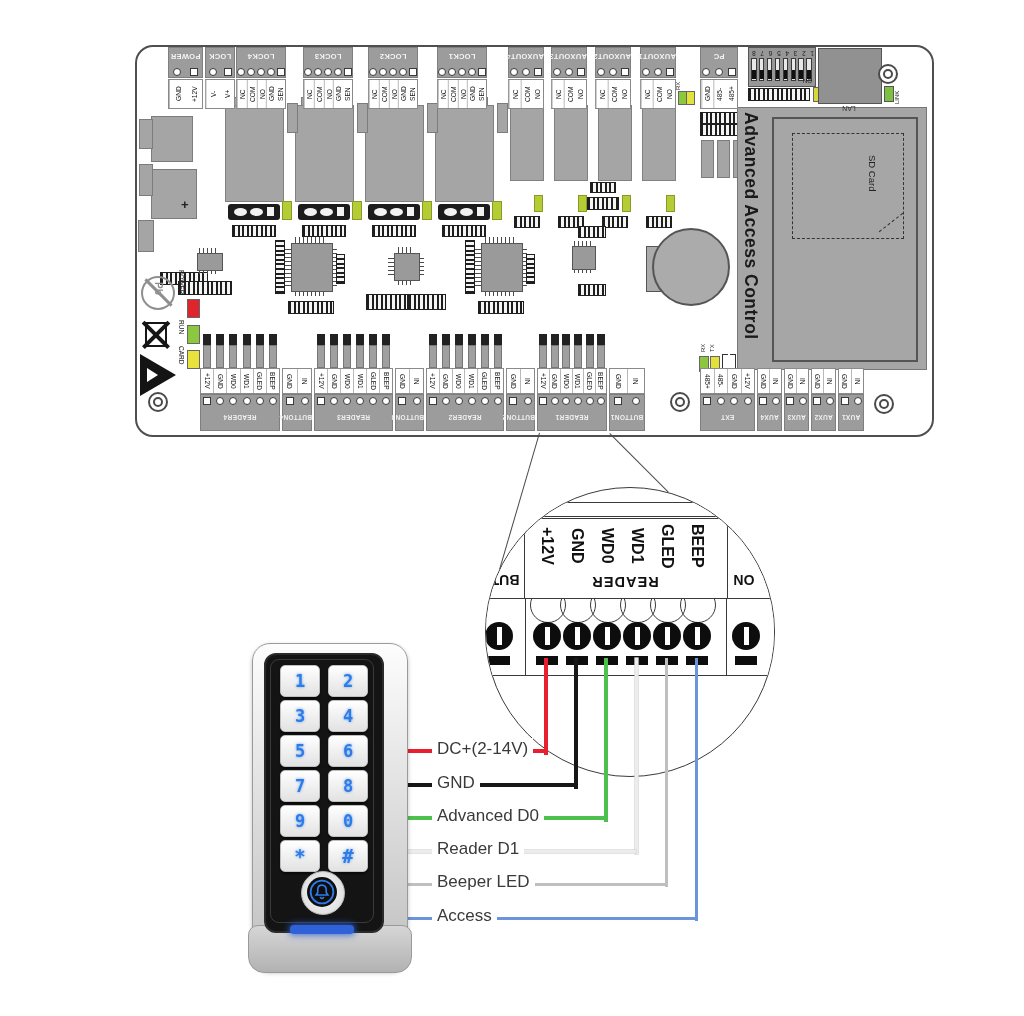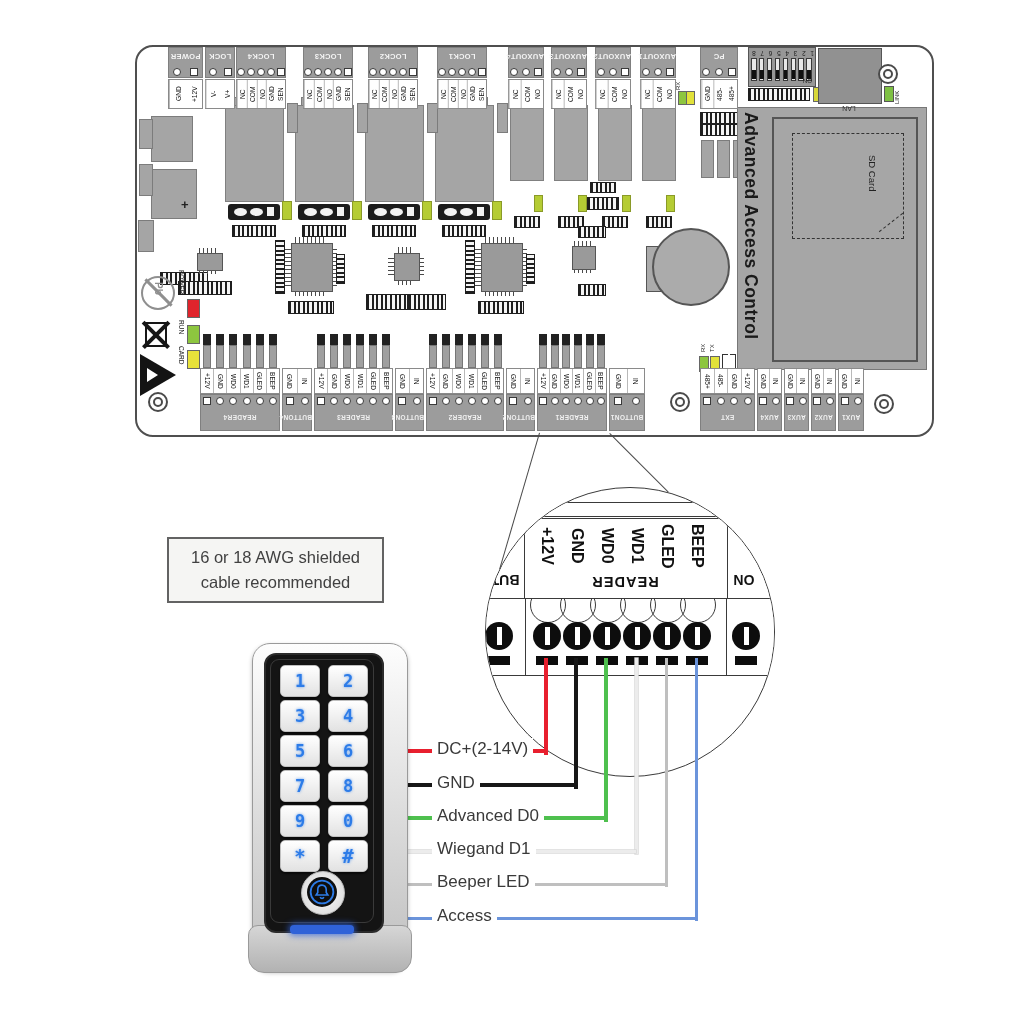--- a/index.html
+++ b/index.html
@@ -570,21 +570,21 @@
     <div class="abs" style="left: 401px; top: 749px; width: 145px; height: 4px; background: rgb(232, 31, 46);"></div>
     <div class="abs wire-label" style="left: 432px; top: 738px;">DC+(2-14V)</div>
     <div class="abs" style="left: 574px; top: 658px; width: 4px; height: 131px; background: rgb(23, 23, 23);"></div>
     <div class="abs" style="left: 401px; top: 783px; width: 175px; height: 4px; background: rgb(23, 23, 23);"></div>
     <div class="abs wire-label" style="left: 432px; top: 772px;">GND</div>
     <div class="abs" style="left: 604px; top: 658px; width: 4px; height: 164px; background: rgb(78, 192, 78);"></div>
     <div class="abs" style="left: 401px; top: 816px; width: 205px; height: 4px; background: rgb(78, 192, 78);"></div>
     <div class="abs wire-label" style="left: 432px; top: 805px;">Advanced D0</div>
     <div class="abs" style="left: 634.5px; top: 658px; width: 3px; height: 196px; background: rgb(236, 236, 236); box-shadow: rgb(215, 215, 215) 0px 0px 0px 0.7px;"></div>
     <div class="abs" style="left: 401px; top: 849.5px; width: 235px; height: 3px; background: rgb(236, 236, 236); box-shadow: rgb(215, 215, 215) 0px 0px 0px 0.7px;"></div>
-    <div class="abs wire-label" style="left: 432px; top: 838px;">Wiegand D1</div>
+    <div class="abs wire-label" style="left: 432px; top: 838px;">Reader D1</div>
     <div class="abs" style="left: 664.5px; top: 658px; width: 3px; height: 229px; background: rgb(191, 191, 191);"></div>
     <div class="abs" style="left: 401px; top: 882.5px; width: 265px; height: 3px; background: rgb(191, 191, 191);"></div>
     <div class="abs wire-label" style="left: 432px; top: 871px;">Beeper LED</div>
     <div class="abs" style="left: 694.5px; top: 658px; width: 3px; height: 263px; background: rgb(107, 148, 219);"></div>
     <div class="abs" style="left: 401px; top: 916.5px; width: 295px; height: 3px; background: rgb(107, 148, 219);"></div>
     <div class="abs wire-label" style="left: 432px; top: 905px;">Access</div>
     <div class="abs" style="left: 252px; top: 643px; width: 154px; height: 326px; background: linear-gradient(rgb(253, 253, 253), rgb(191, 191, 191)); border: 1px solid rgb(154, 154, 154); border-radius: 18px; box-shadow: rgba(0, 0, 0, 0.25) 0px 2px 4px;"></div>
     <div class="abs" style="left: 248px; top: 925px; width: 162px; height: 46px; background: linear-gradient(rgb(214, 214, 214), rgb(178, 178, 178)); border: 1px solid rgb(154, 154, 154); border-radius: 10px 10px 16px 16px;"></div>
     <div class="abs" style="left: 264px; top: 653px; width: 116px; height: 276px; background: rgb(20, 20, 20); border: 2px solid rgb(43, 43, 43); border-radius: 12px;"></div>
     <div class="abs" style="left: 270px; top: 659px; width: 104px; height: 264px; border: 1.5px solid rgb(58, 58, 58); border-radius: 9px; box-sizing: border-box;"></div>
@@ -603,17 +603,13 @@
     <div class="abs cc" style="left: 301px; top: 871px; width: 42px; height: 42px; background: radial-gradient(circle, rgb(255, 255, 255), rgb(212, 212, 212)); border: 1px solid rgb(187, 187, 187); border-radius: 50%;"></div>
     <div class="abs" style="left: 307px; top: 877px; width: 30px; height: 30px; background: rgb(14, 14, 14); border-radius: 50%;"></div>
     <div>
       <svg viewBox="0 0 24 24" width="26" height="26" style="position: absolute; left: 309px; top: 879px;">
         <circle cx="12" cy="12" r="10.5" fill="none" stroke="#2d7ce8" stroke-width="1.7"></circle>
         <path d="M12 5.6c-2.4 0-3.9 1.8-3.9 4.1v2.8L6.6 14.8h10.8l-1.5-2.3V9.7c0-2.3-1.5-4.1-3.9-4.1z" fill="none" stroke="#2d7ce8" stroke-width="1.5"></path>
         <path d="M10.4 16.6c.2.9.8 1.4 1.6 1.4s1.4-.5 1.6-1.4" fill="none" stroke="#2d7ce8" stroke-width="1.5"></path>
       </svg>
     </div>
     <div class="abs" style="left: 290px; top: 925px; width: 64px; height: 9px; background: rgb(47, 98, 216); border-radius: 4px; box-shadow: rgba(47, 98, 216, 0.8) 0px 0px 6px 1.5px;"></div>
-    <div id="note-box" class="abs">
-    <span>16 or 18 AWG shielded</span>
-    <span>cable recommended</span>
-  </div>
   </div>
 
 </body></html>

